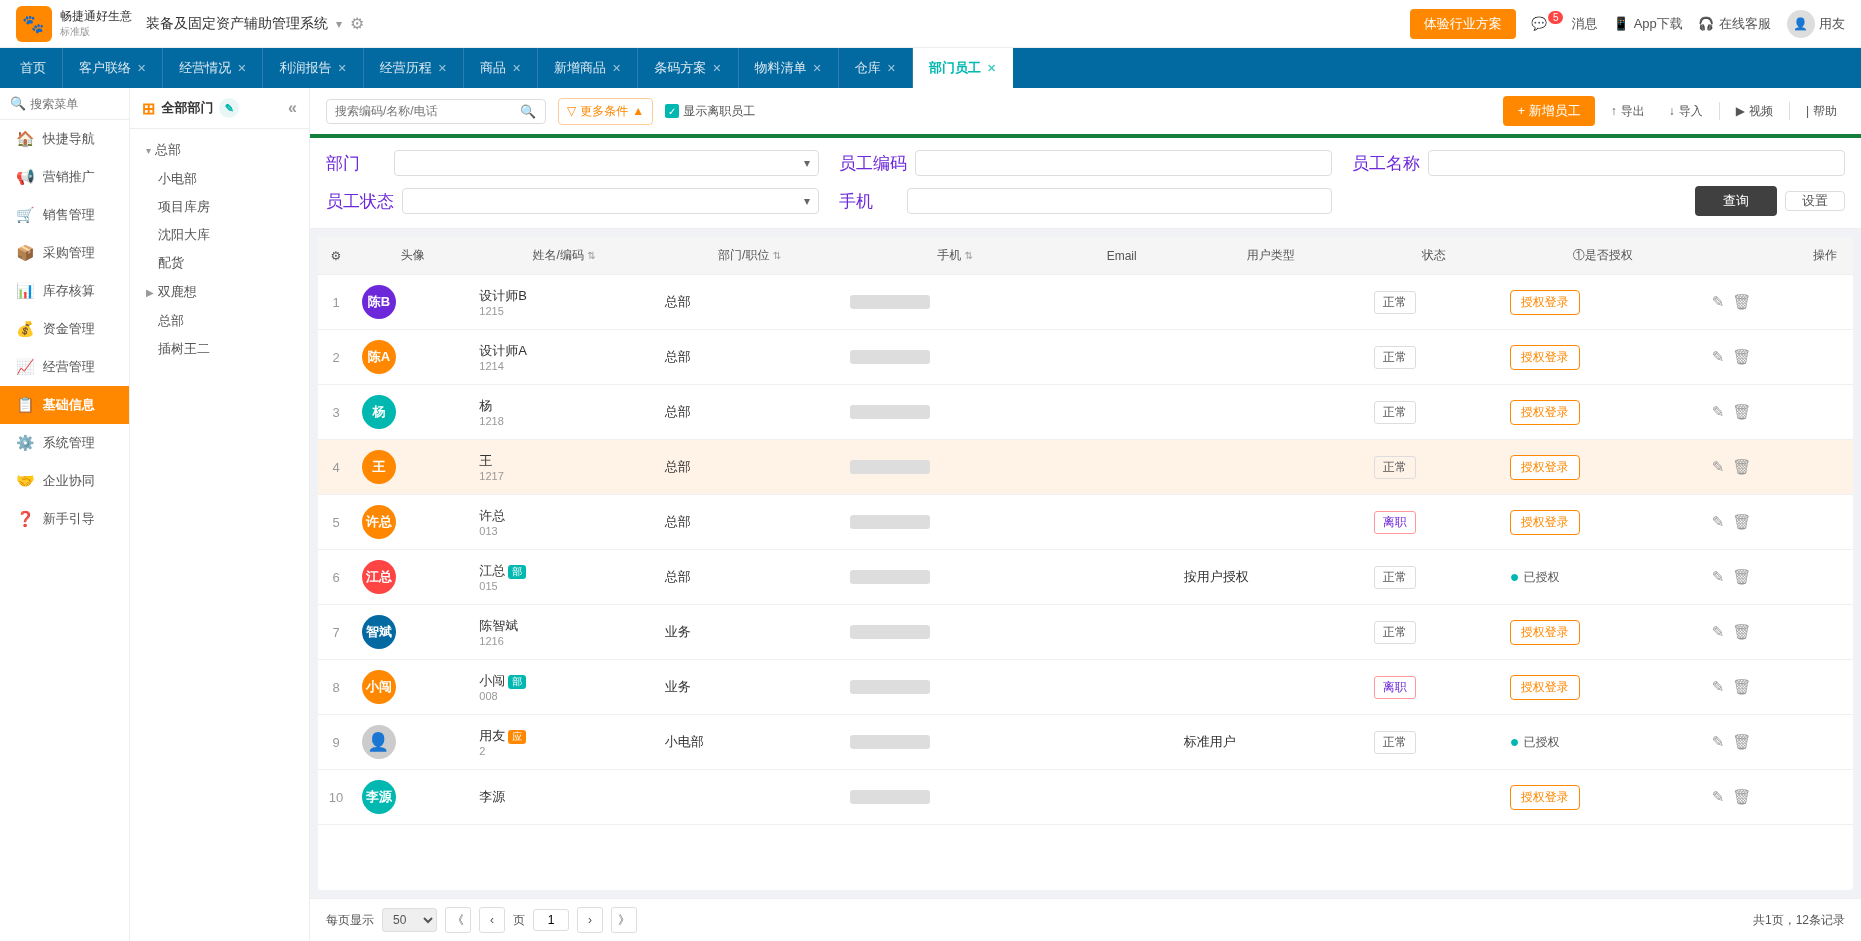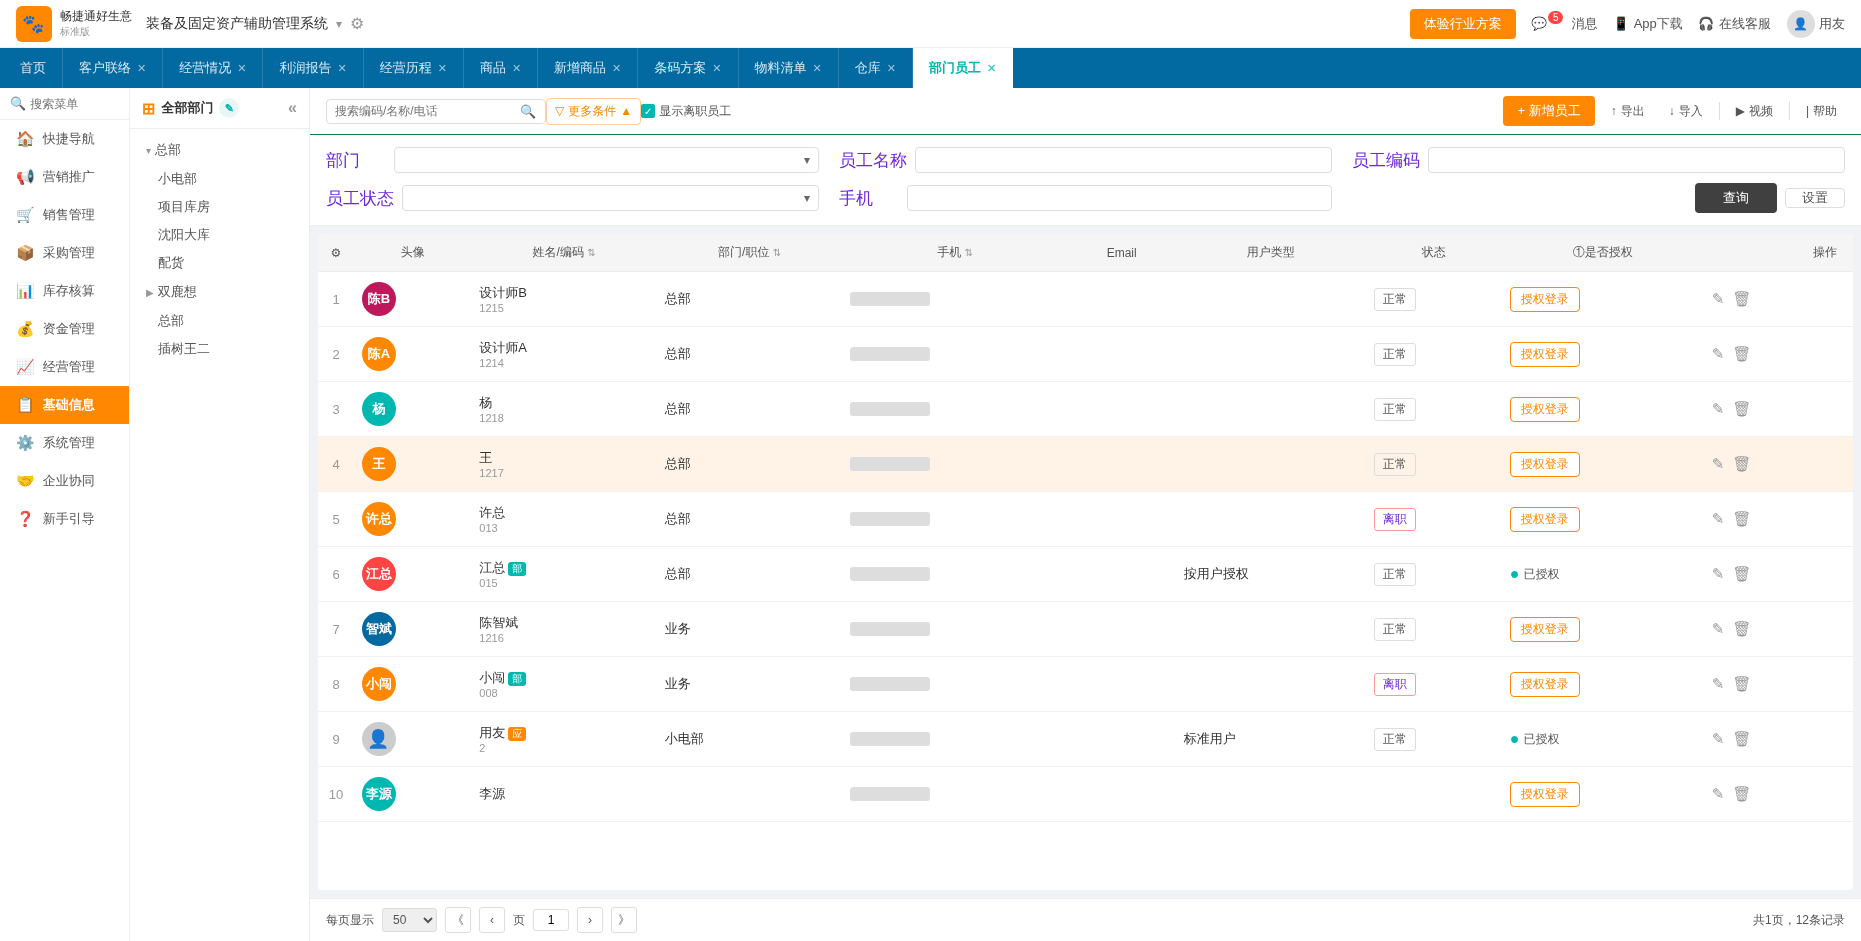--- a/index.html
+++ b/index.html
@@ -216,21 +216,22 @@
       flex-direction: column;
       background: #f0f2f5;
     }
 
     
     .filter-bar {
       background: #fff;
       padding: 8px 16px;
       display: flex;
       align-items: center;
-      border-bottom: 1px solid #15803d;
+      gap: 12px;
+      border-bottom: 4px solid #15803d;
     }
     .search-input-wrap {
       display: flex;
       align-items: center;
       border: 1px solid #ddd;
       border-radius: 4px;
       padding: 4px 8px;
       gap: 6px;
       width: 220px;
     }
@@ -730,25 +731,25 @@
 
     <div class="adv-filter">
       <div class="adv-filter-row">
         <span class="adv-label">部门</span>
         <div class="adv-select">
           <span></span>
           <span>▾</span>
         </div>
       </div>
       <div class="adv-filter-row">
+        <span class="adv-label">员工编码</span>
+        <input class="adv-input" type="text" style="">
+      </div>
+      <div class="adv-filter-row">
         <span class="adv-label">员工名称</span>
-        <input class="adv-input" type="text" style="">
-      </div>
-      <div class="adv-filter-row">
-        <span class="adv-label">员工编码</span>
         <input class="adv-input" type="text" style="">
       </div>
       <div class="adv-filter-row">
         <span class="adv-label">员工状态</span>
         <div class="adv-select">
           <span></span>
           <span>▾</span>
         </div>
       </div>
       <div class="adv-filter-row">
@@ -775,21 +776,21 @@
             <th>状态</th>
             <th>①是否授权</th>
             <th style="text-align:right;padding-right:16px;">操作</th>
           </tr>
         </thead>
         <tbody id="table-body">
 
         <tr>
     <td class="row-num">1</td>
     <td>
-                <div class="avatar-sm" style="background:#be185d;">陈B</div>
+                <div class="avatar-sm" style="background:#6d28d9;">陈B</div>
               </td>
     <td>
                 <div class="name-code">
     <div class="name">设计师B</div>
     <div class="code">1215</div>
   </div>
               </td>
     <td>总部</td>
     <td><span class="blurred">&nbsp;&nbsp;&nbsp;&nbsp;&nbsp;&nbsp;&nbsp;&nbsp;&nbsp;&nbsp;&nbsp;&nbsp;</span></td>
     <td></td>

